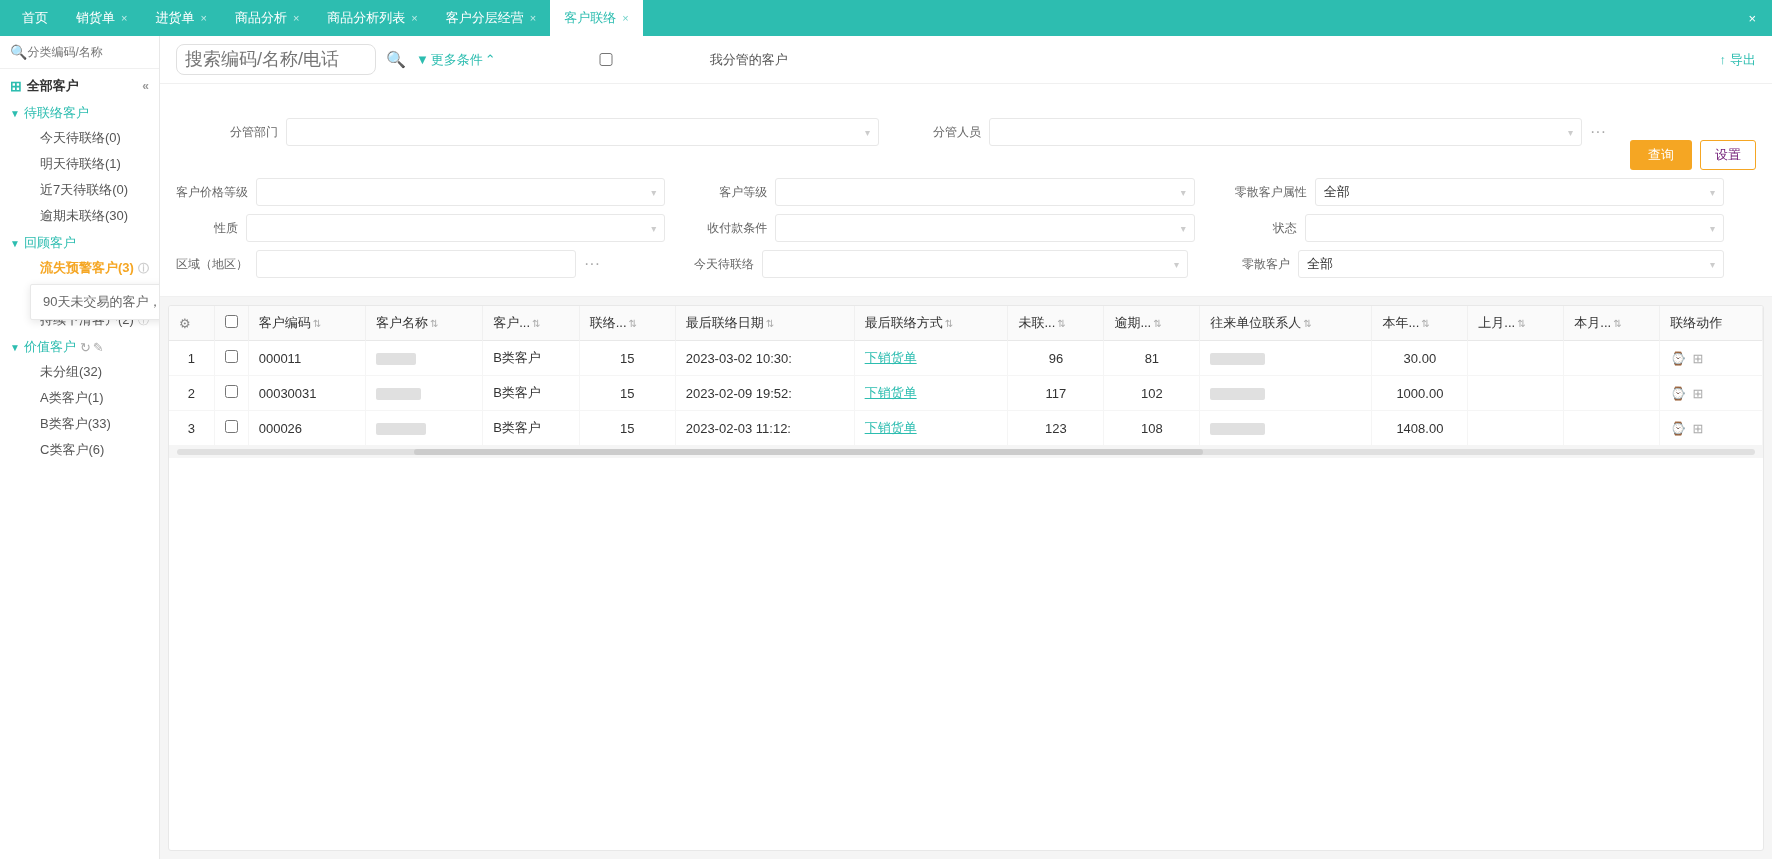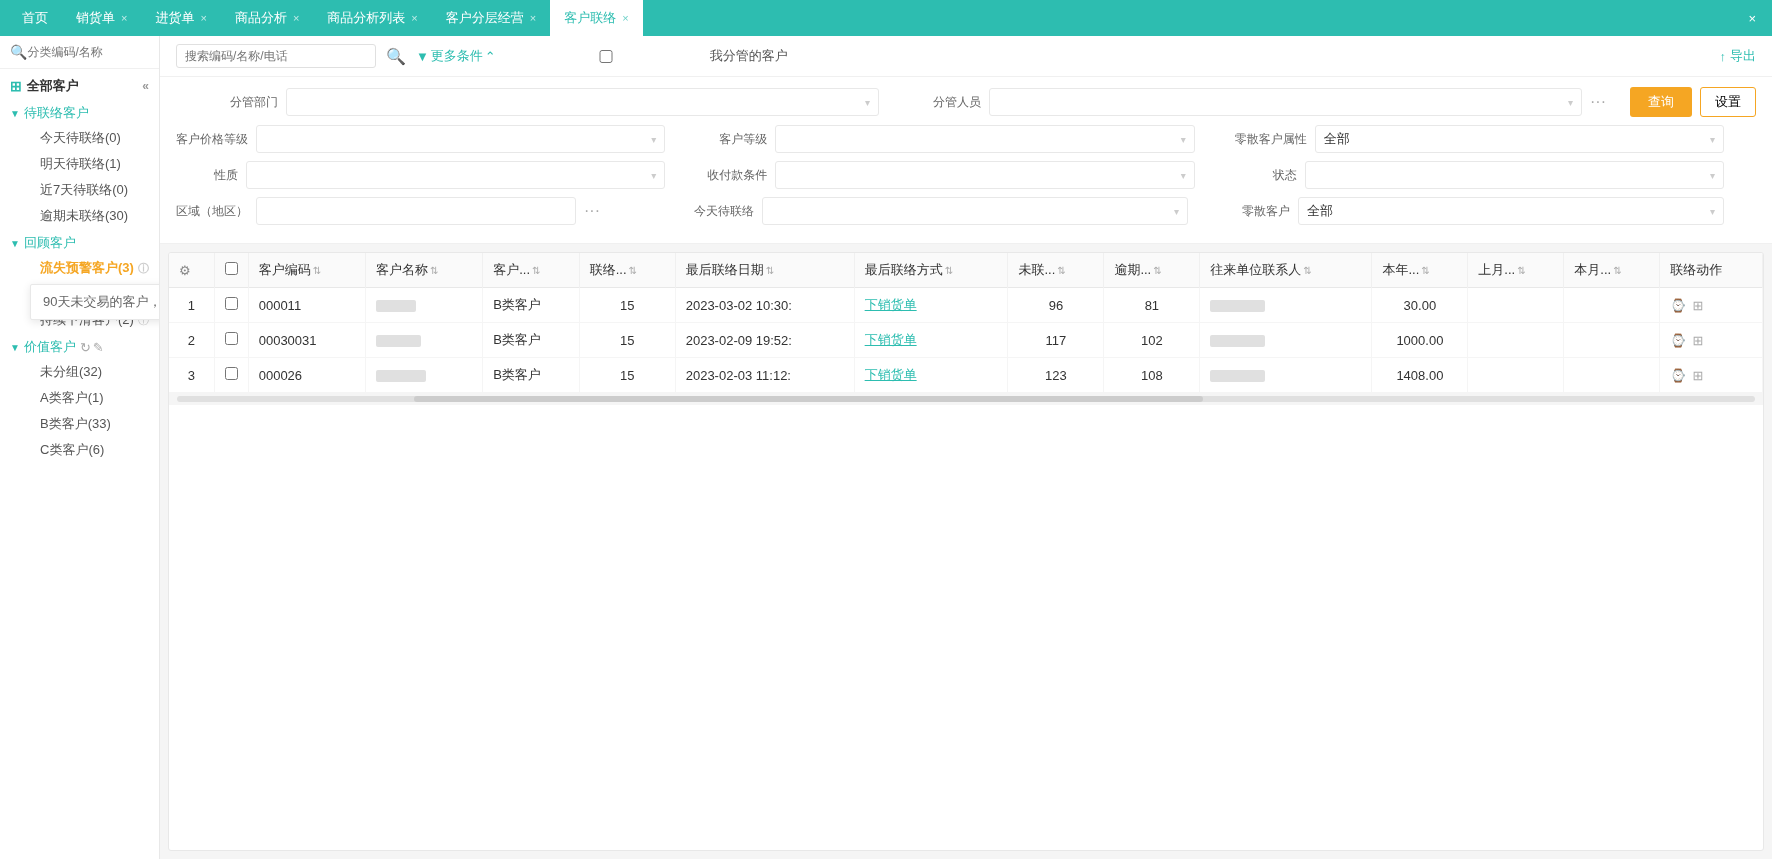--- a/index.html
+++ b/index.html
@@ -255,34 +255,35 @@
       color: #aaa;
       font-size: 16px;
       padding: 0 8px;
       cursor: pointer;
     }
     .filter-actions {
       display: flex;
       gap: 8px;
       align-items: center;
       margin-left: 16px;
+      margin-top: 46px;
     }
     .btn-query {
       background: #f5a623;
       color: #fff;
       border: none;
       border-radius: 3px;
       padding: 5px 18px;
       font-size: 13px;
       cursor: pointer;
       height: 30px;
     }
     .btn-settings {
       background: #fff;
-      color: #000000;
+      color: #701a75;
       border: 1px solid #f5a623;
       border-radius: 3px;
       padding: 4px 14px;
       font-size: 13px;
       cursor: pointer;
       height: 30px;
     }
 
     
     .table-container {
@@ -491,21 +492,21 @@
     </div>
 
     <div class="tooltip-box">
       <span>90天未交易的客户，可能有流失风险。</span>
     </div>
   </div>
 
   <div class="content-area">
 
     <div class="filter-bar">
-      <input type="text" style="border: 1px solid rgb(224, 224, 224); border-radius: 3px; padding: 4px 8px; font-size: 12px; outline: none; color: rgb(153, 153, 153); width: 200px;" placeholder="搜索编码/名称/电话">
+      <input type="text" style="border: 1px solid rgb(224, 224, 224); border-radius: 8px; padding: 4px 8px; font-size: 18px; outline: none; color: rgb(153, 153, 153); width: 200px;" placeholder="搜索编码/名称/电话">
       <span class="filter-search-icon">🔍</span>
       <div class="more-conditions-btn">
         <span>▼</span>
         <span>更多条件</span>
         <span>⌃</span>
       </div>
       <div class="my-customers-check">
         <input type="checkbox" style="">
         <span>我分管的客户</span>
       </div>

